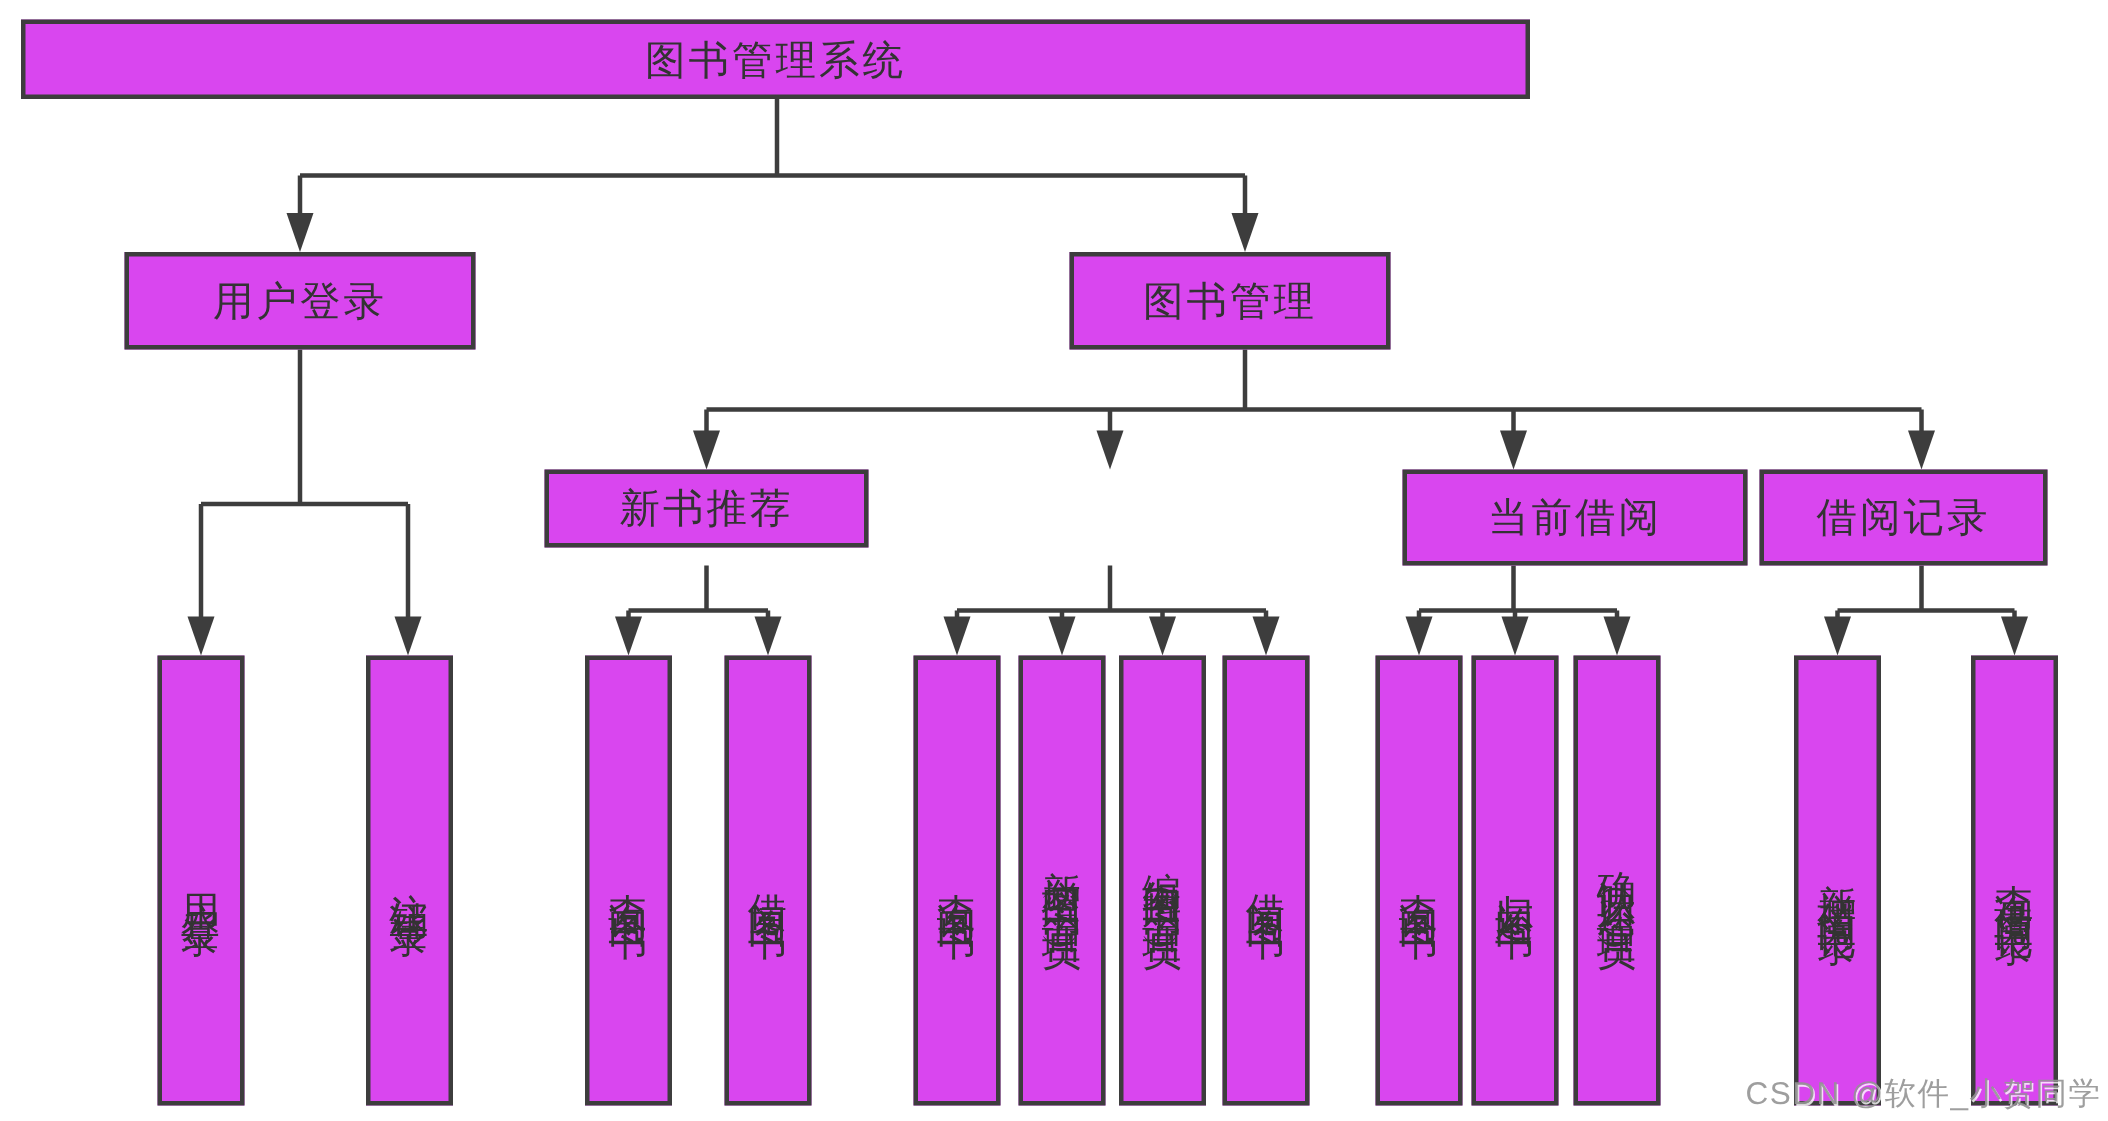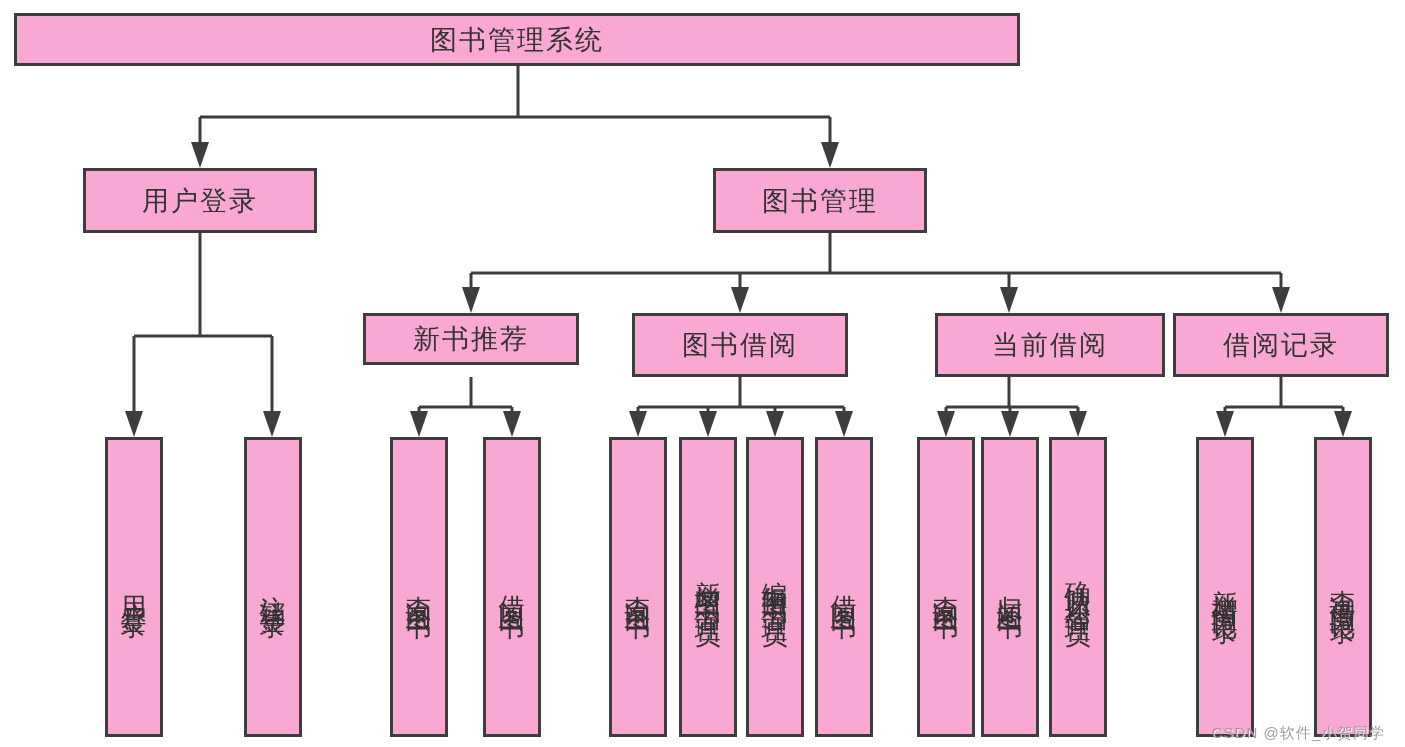--- a/index.html
+++ b/index.html
@@ -6,21 +6,21 @@
   #stage{
     position:relative;
     width:1405px;height:747px;
     background:#ffffff;
     font-family:"Liberation Sans", sans-serif;
     overflow:hidden;
   }
   .box{
     position:absolute;
     border:3px solid #3d3d3d;
-    background:#f9a8d4;
+    background:#d946ef;
     box-sizing:border-box;
     display:flex;
     align-items:center;
     justify-content:center;
     color:#333333;
     z-index:2;
   }
   .hlabel{
     font-size:27px;
     letter-spacing:2px;
@@ -34,23 +34,23 @@
     line-height:1;
     color:#333333;
   }
   #connectors{
     position:absolute;
     left:0;top:0;
     z-index:1;
   }
   #watermark{
     position:absolute;
-    right:20px;
+    right:4px;
     bottom:4px;
-    font-size:15px;
+    font-size:21px;
     color:rgba(148,148,148,0.9);
     text-shadow:1px 1px 0 rgba(255,255,255,0.8);
     letter-spacing:1px;
     white-space:nowrap;
     z-index:3;
   }
 </style>
 </head>
 <body>
 
@@ -103,27 +103,24 @@
   <div class="box" style="left:83px;top:168px;width:234px;height:65px">
     <span class="hlabel">用户登录</span>
   </div>
   <div class="box" style="left:713px;top:168px;width:214px;height:65px">
     <span class="hlabel">图书管理</span>
   </div>
 
   <div class="box" style="left:363px;top:313px;width:216px;height:52px">
     <span class="hlabel">新书推荐</span>
   </div>
-  <div class="box" style="left:632px;top:313px;width:216px;height:64px">
-    <span class="hlabel">图书借阅</span>
-  </div>
   <div class="box" style="left:935px;top:313px;width:230px;height:64px">
     <span class="hlabel">当前借阅</span>
   </div>
-  <div class="box" style="left:1173px;top:313px;width:216px;height:64px">
+  <div class="box" style="left:1173px;top:313px;width:192px;height:64px">
     <span class="hlabel">借阅记录</span>
   </div>
 
   <div class="box leaf" style="left:105px;top:437px;width:58px;height:300px">
     <span>用户登录</span>
   </div>
   <div class="box leaf" style="left:244px;top:437px;width:58px;height:300px">
     <span>注销登录</span>
   </div>
 

